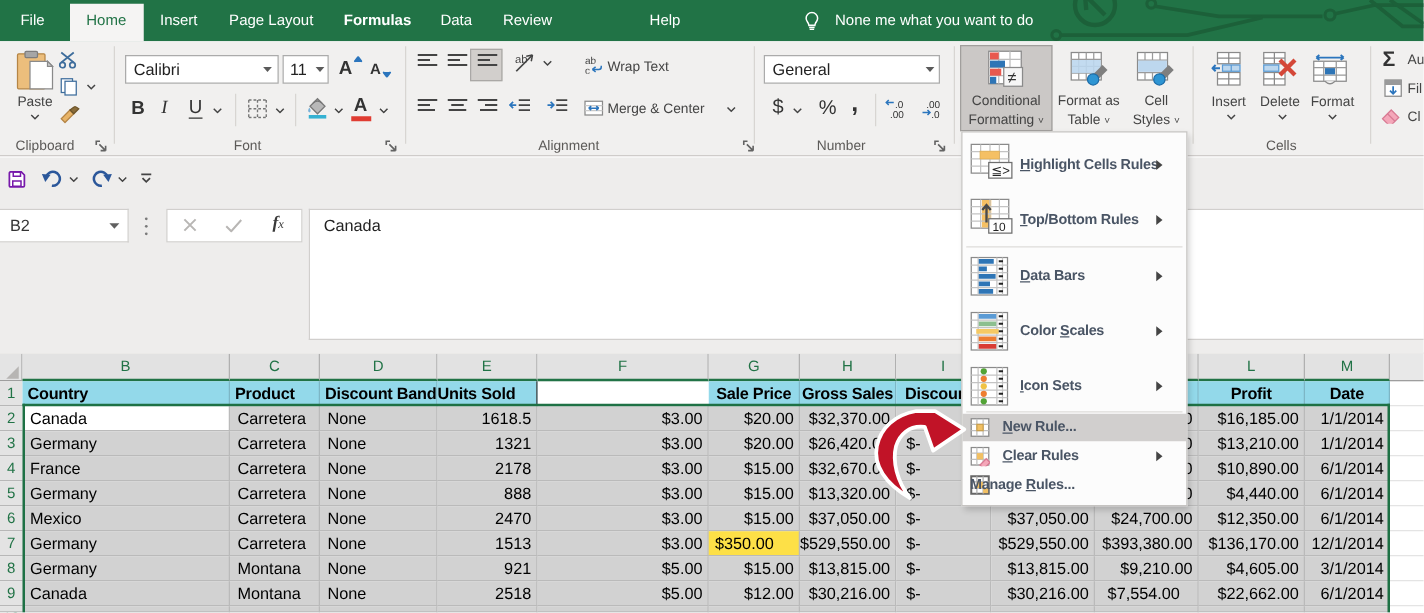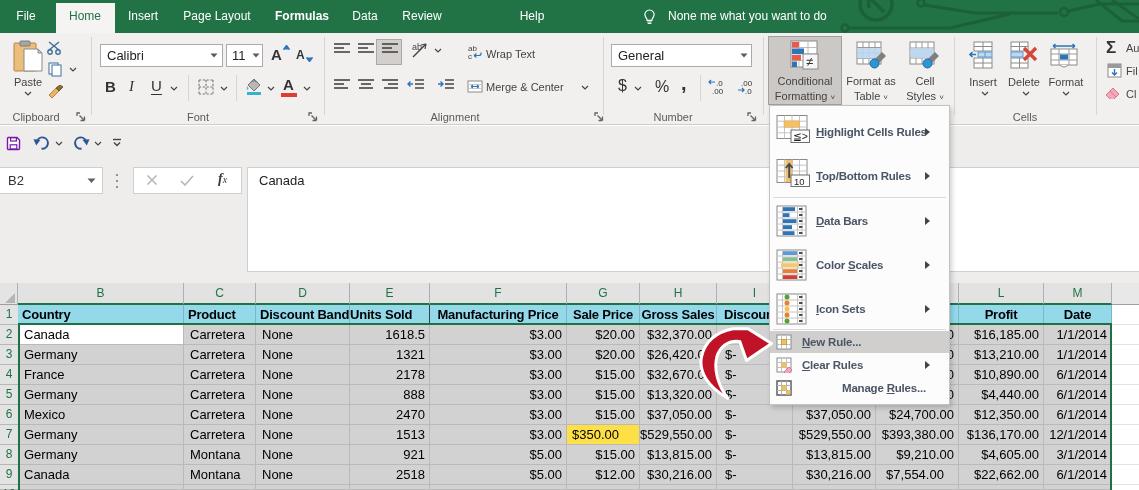--- a/index.html
+++ b/index.html
@@ -40,21 +40,20 @@
 <div class="rhd" style="top:385px;height:20px;">5</div>
 <div class="rhd" style="top:405px;height:20px;">6</div>
 <div class="rhd" style="top:425px;height:20px;">7</div>
 <div class="rhd" style="top:445px;height:20px;">8</div>
 <div class="rhd" style="top:465px;height:20px;">9</div>
 <div class="rhd" style="top:485px;height:5px;">10</div>
 <div class="cell" style="top:305px;left:18px;width:166px;background:#93d9ea;padding-left:4px;font-weight:bold;letter-spacing:-0.2px;border-right:1px solid #7db6c5;">Country</div>
 <div class="cell" style="top:305px;left:184px;width:72px;background:#93d9ea;padding-left:4px;font-weight:bold;letter-spacing:-0.2px;border-right:1px solid #7db6c5;">Product</div>
 <div class="cell" style="top:305px;left:256px;width:94px;background:#93d9ea;padding-left:4px;font-weight:bold;letter-spacing:-0.2px;border-right:1px solid #7db6c5;">Discount Band</div>
 <div class="cell" style="top:305px;left:350px;width:80px;background:#93d9ea;text-align:left;font-weight:bold;letter-spacing:-0.2px;border-right:1px solid #404040;">Units Sold</div>
-<div class="cell" style="top:305px;left:430px;width:137px;background:#93d9ea;text-align:center;font-weight:bold;letter-spacing:-0.2px;border-right:1px solid #7db6c5;">Manufacturing Price</div>
 <div class="cell" style="top:305px;left:567px;width:73px;background:#93d9ea;text-align:center;font-weight:bold;letter-spacing:-0.2px;border-right:1px solid #7db6c5;">Sale Price</div>
 <div class="cell" style="top:305px;left:640px;width:77px;background:#93d9ea;text-align:center;font-weight:bold;letter-spacing:-0.2px;border-right:1px solid #7db6c5;">Gross Sales</div>
 <div class="cell" style="top:305px;left:717px;width:76px;background:#93d9ea;text-align:center;font-weight:bold;letter-spacing:-0.2px;border-right:1px solid #7db6c5;">Discounts</div>
 <div class="cell" style="top:305px;left:793px;width:83px;background:#93d9ea;text-align:center;font-weight:bold;letter-spacing:-0.2px;border-right:1px solid #7db6c5;">Sales</div>
 <div class="cell" style="top:305px;left:876px;width:83px;background:#93d9ea;text-align:center;font-weight:bold;letter-spacing:-0.2px;border-right:1px solid #7db6c5;">COGS</div>
 <div class="cell" style="top:305px;left:959px;width:85px;background:#93d9ea;text-align:center;font-weight:bold;letter-spacing:-0.2px;border-right:1px solid #7db6c5;">Profit</div>
 <div class="cell" style="top:305px;left:1044px;width:68px;background:#93d9ea;text-align:center;font-weight:bold;letter-spacing:-0.2px;border-right:1px solid #7db6c5;">Date</div>
 <div class="cell" style="top:325px;height:20px;left:18px;width:166px;background:#ffffff;padding-left:6px;border-right:1px solid #bababa;border-bottom:1px solid #bababa;">Canada</div>
 <div class="cell" style="top:325px;height:20px;left:184px;width:72px;background:#d2d2d2;padding-left:6px;border-right:1px solid #bababa;border-bottom:1px solid #bababa;">Carretera</div>
 <div class="cell" style="top:325px;height:20px;left:256px;width:94px;background:#d2d2d2;padding-left:6px;border-right:1px solid #bababa;border-bottom:1px solid #bababa;">None</div>
@@ -605,18 +604,18 @@
 <div class="mi" style="left:770px;top:354px;height:22px;line-height:22px;z-index:52;">
       <span class="mtx" style="left:32px;"><u>C</u>lear Rules</span>
       <span class="arr" style="top:7px;"></span>
     </div>
 <svg class="a" style="left:776px;top:380px;z-index:52;" width="16" height="16" viewBox="0 0 16 16">
       <rect x="1" y="1" width="14" height="14" fill="#fff" stroke="#666" stroke-width="1.6"></rect>
       <path d="M1 5.5 h14 M1 10.5 h14 M5.5 1 v14 M10.5 1 v14" stroke="#b0b0b0"></path>
       <rect x="5.5" y="5.5" width="5" height="5" fill="#f2c063"></rect>
       <rect x="10.5" y="10.5" width="4" height="4" fill="#f2c063"></rect>
     </svg>
-<div class="mi" style="left:810px;top:377px;height:22px;line-height:22px;z-index:52;">
+<div class="mi" style="left:744px;top:377px;height:22px;line-height:22px;z-index:52;">
       <span class="mtx" style="left:32px;">Manage <u>R</u>ules...</span>
     </div>
 <svg class="a" style="left:693px;top:318px;z-index:60;" width="86" height="88" viewBox="693 318 86 88">
       <path d="M728 398.5 C708 387 698.5 372 701.5 357 C704.5 342 716 332 733 328.8 L748 328.8 L771.5 343.5 L746.5 360.5 L739.8 341.5 C727 340 719.5 348 716.8 357 C713.8 369 717.5 385 728 398.5 Z" fill="#c11327" stroke="#fff" stroke-width="3" stroke-linejoin="round"></path>
     </svg>
 </div>
 </body></html>

